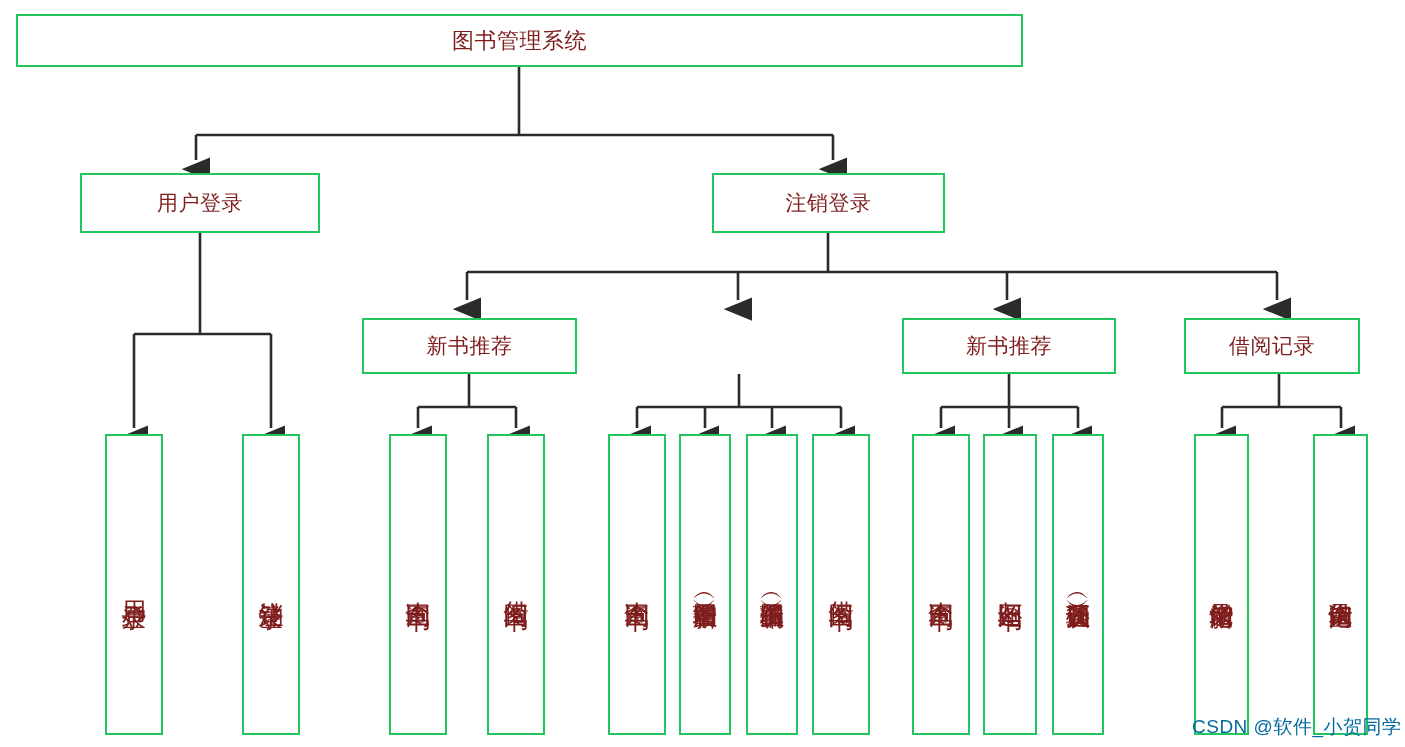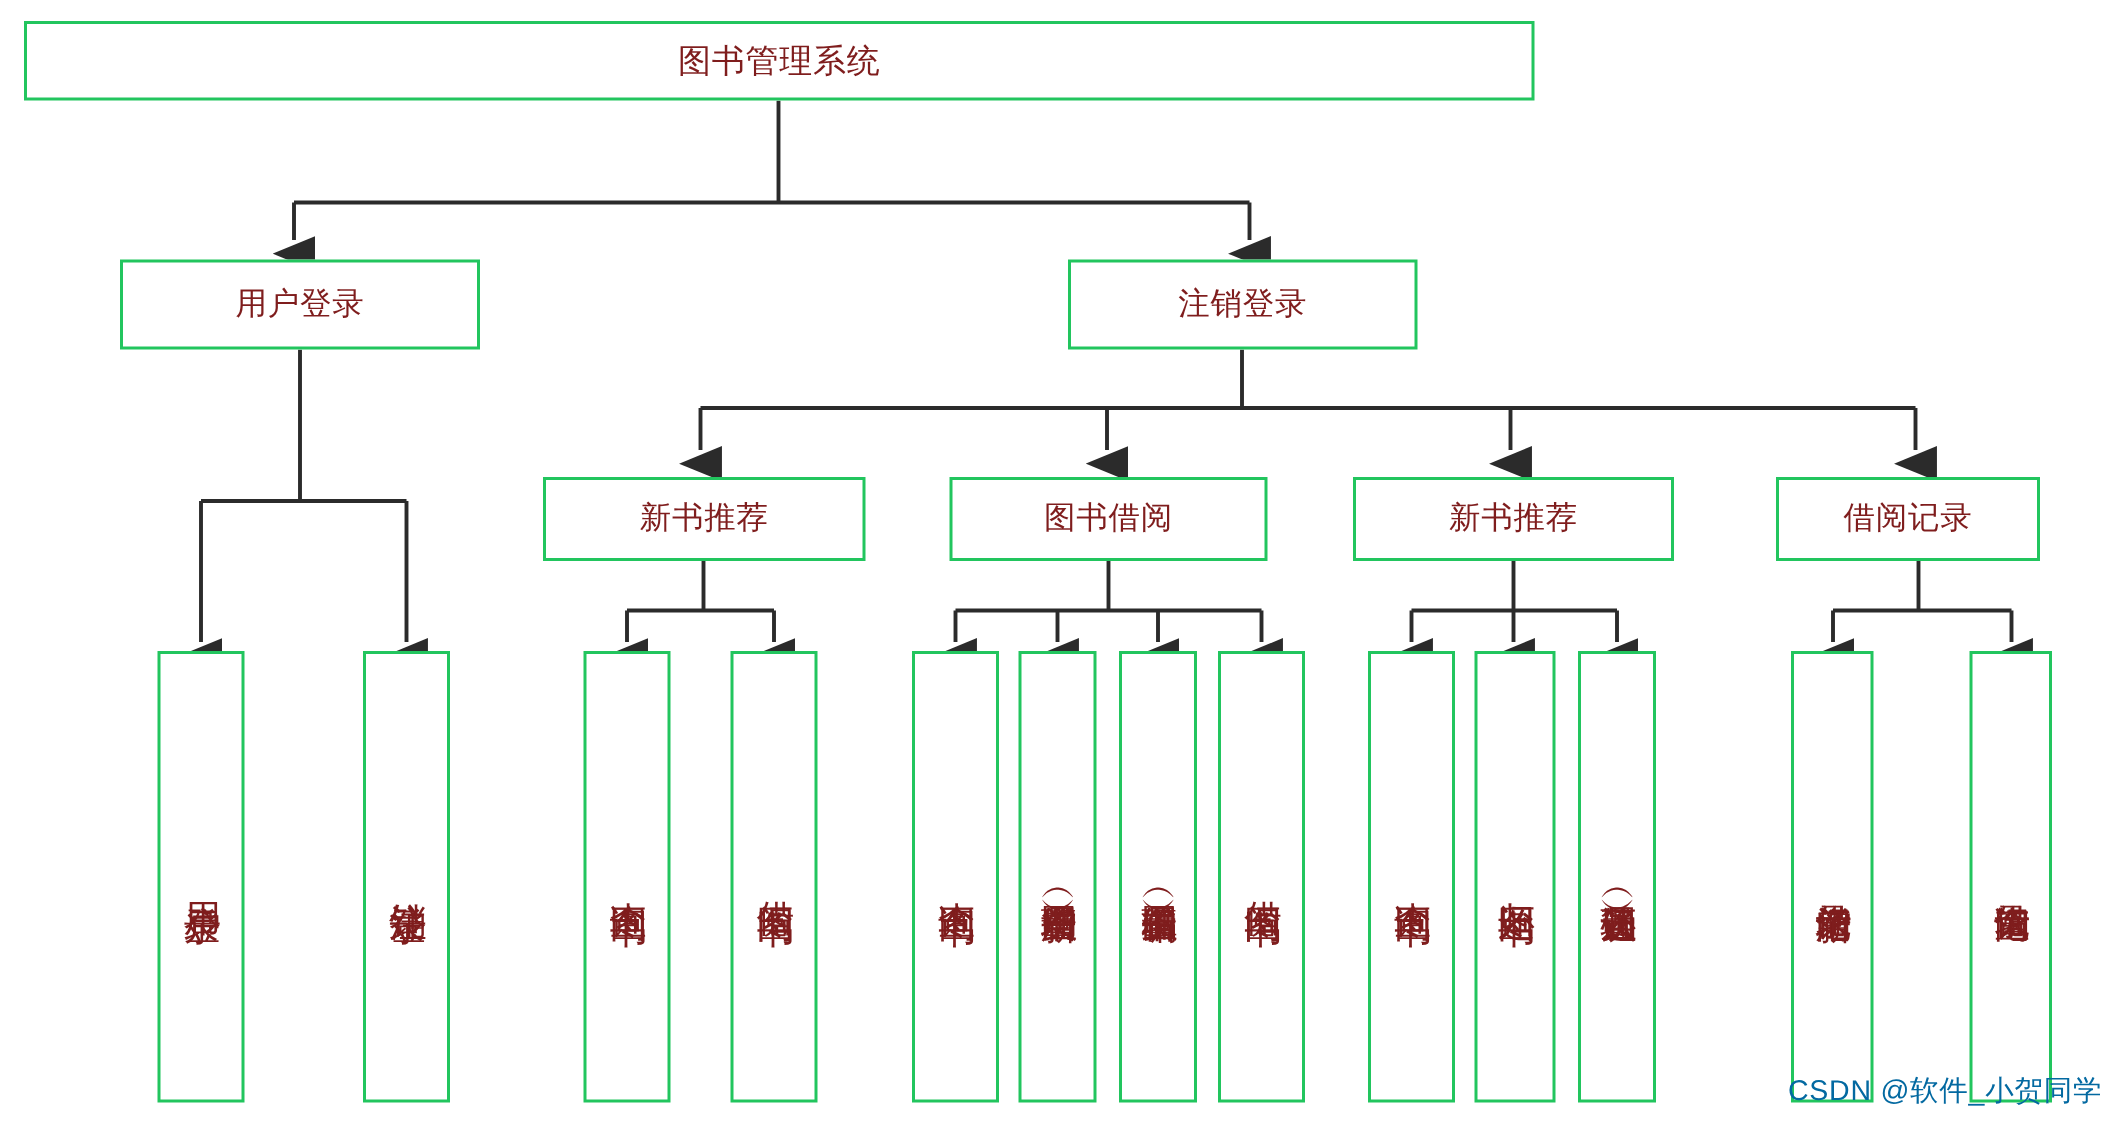--- a/index.html
+++ b/index.html
@@ -140,23 +140,20 @@
   </div>
 
   <div class="node h" style="left:712px; top:173px; width:233px; height:60px;">
     <span class="lbl">注销登录</span>
   </div>
 
   <div class="node h" style="left:362px; top:318px; width:215px; height:56px;justify-content:center;">
     <span class="lbl">新书推荐</span>
   </div>
 
-  <div class="node h" style="left:633px; top:318px; width:212px; height:56px;">
-    <span class="lbl">图书借阅</span>
-  </div>
 
   <div class="node h" style="left:902px; top:318px; width:214px; height:56px;">
     <span class="lbl">新书推荐</span>
   </div>
 
   <div class="node h" style="left:1184px; top:318px; width:176px; height:56px;">
     <span class="lbl">借阅记录</span>
   </div>
 
   <div class="node v" style="left:105px; top:434px; width:58px; height:301px;">

